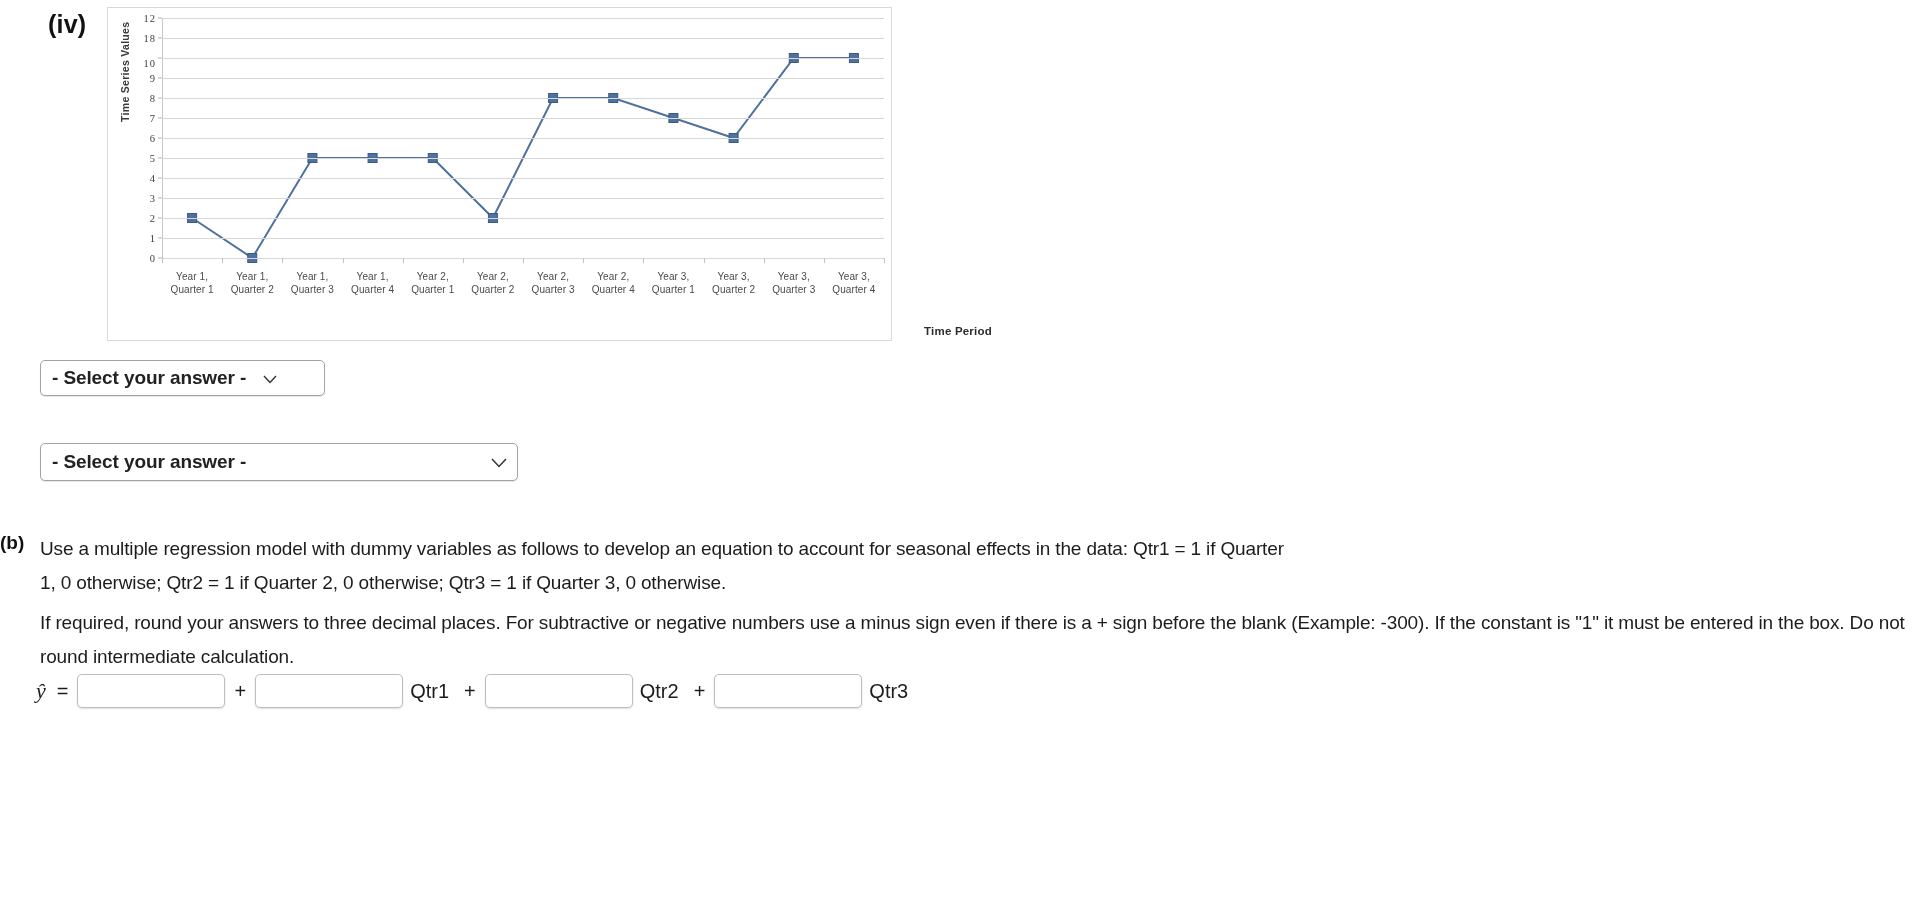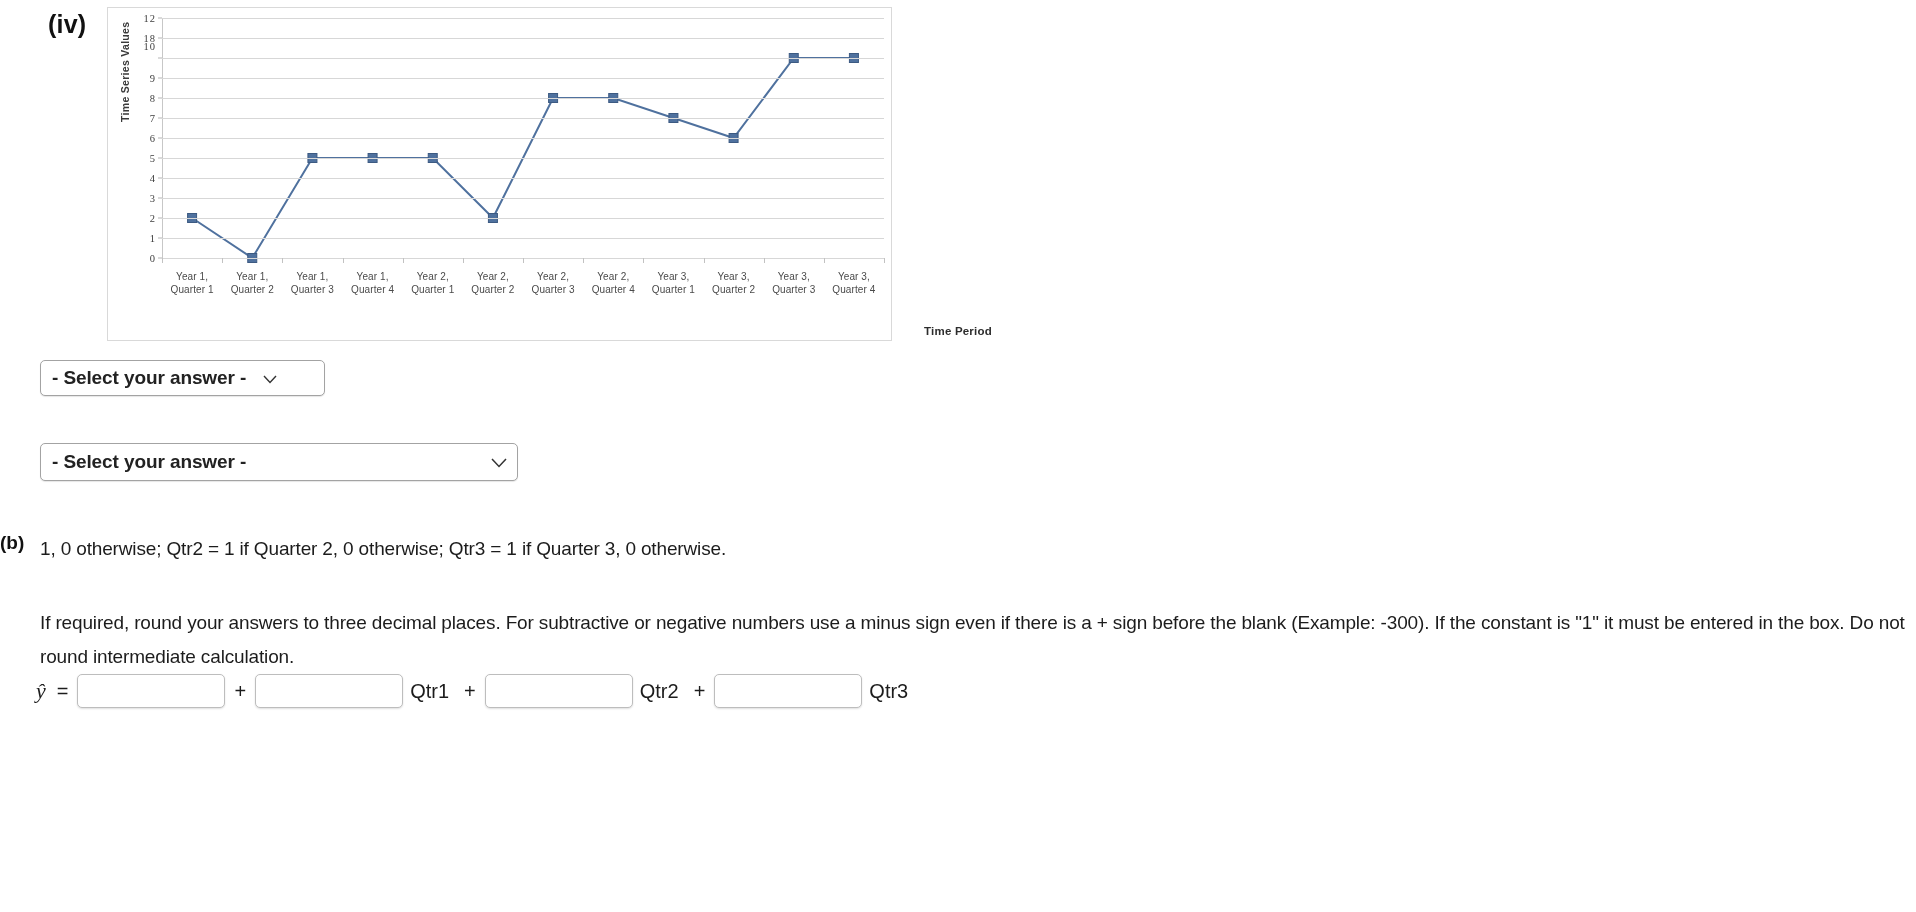--- a/index.html
+++ b/index.html
@@ -242,21 +242,21 @@
       <div class="gridline" style="top: 100px;"></div>
       <div class="ytick" style="top: 100px;">7</div>
       <div class="ytick-mark" style="top: 100px;"></div>
       <div class="gridline" style="top: 80px;"></div>
       <div class="ytick" style="top: 80px;">8</div>
       <div class="ytick-mark" style="top: 80px;"></div>
       <div class="gridline" style="top: 60px;"></div>
       <div class="ytick" style="top: 60px;">9</div>
       <div class="ytick-mark" style="top: 60px;"></div>
       <div class="gridline" style="top: 40px;"></div>
-      <div class="ytick" style="top: 28px;">10</div>
+      <div class="ytick" style="top: 45px;">10</div>
       <div class="ytick-mark" style="top: 40px;"></div>
       <div class="gridline" style="top: 20px;"></div>
       <div class="ytick" style="top: 20px;">18</div>
       <div class="ytick-mark" style="top: 20px;"></div>
       <div class="gridline" style="top: 0px;"></div>
       <div class="ytick" style="top: 0px;">12</div>
       <div class="ytick-mark" style="top: 0px;"></div>
       <div class="xtick-mark" style="left: 0px;"></div>
       <div class="xtick-mark" style="left: 60.1667px;"></div>
       <div class="xtick-mark" style="left: 120.333px;"></div>
@@ -337,20 +337,21 @@
     <span class="select-caret">
       <svg width="16" height="10" viewBox="0 0 16 10" aria-hidden="true">
         <path d="M1 1 L8 8.5 L15 1" fill="none" stroke="#333" stroke-width="1.5"></path>
       </svg>
     </span>
   </div>
 
   <div class="part-b-tag">(b)</div>
 
   <div class="para" id="para-1">
+    <span>Use a multiple regression model with dummy variables as follows to develop an equation to account for seasonal effects in the data: Qtr1 = 1 if Quarter</span>
     <span class="indent">1, 0 otherwise; Qtr2 = 1 if Quarter 2, 0 otherwise; Qtr3 = 1 if Quarter 3, 0 otherwise.</span>
   </div>
 
   <div class="para" id="para-2">
     <span>If required, round your answers to three decimal places. For subtractive or negative numbers use a minus sign even if there is a + sign before the blank</span>
     <span class="indent">(Example: -300). If the constant is "1" it must be entered in the box. Do not round intermediate calculation.</span>
   </div>
 
   <div class="equation">
     <span class="eq-yhat">ŷ</span>

